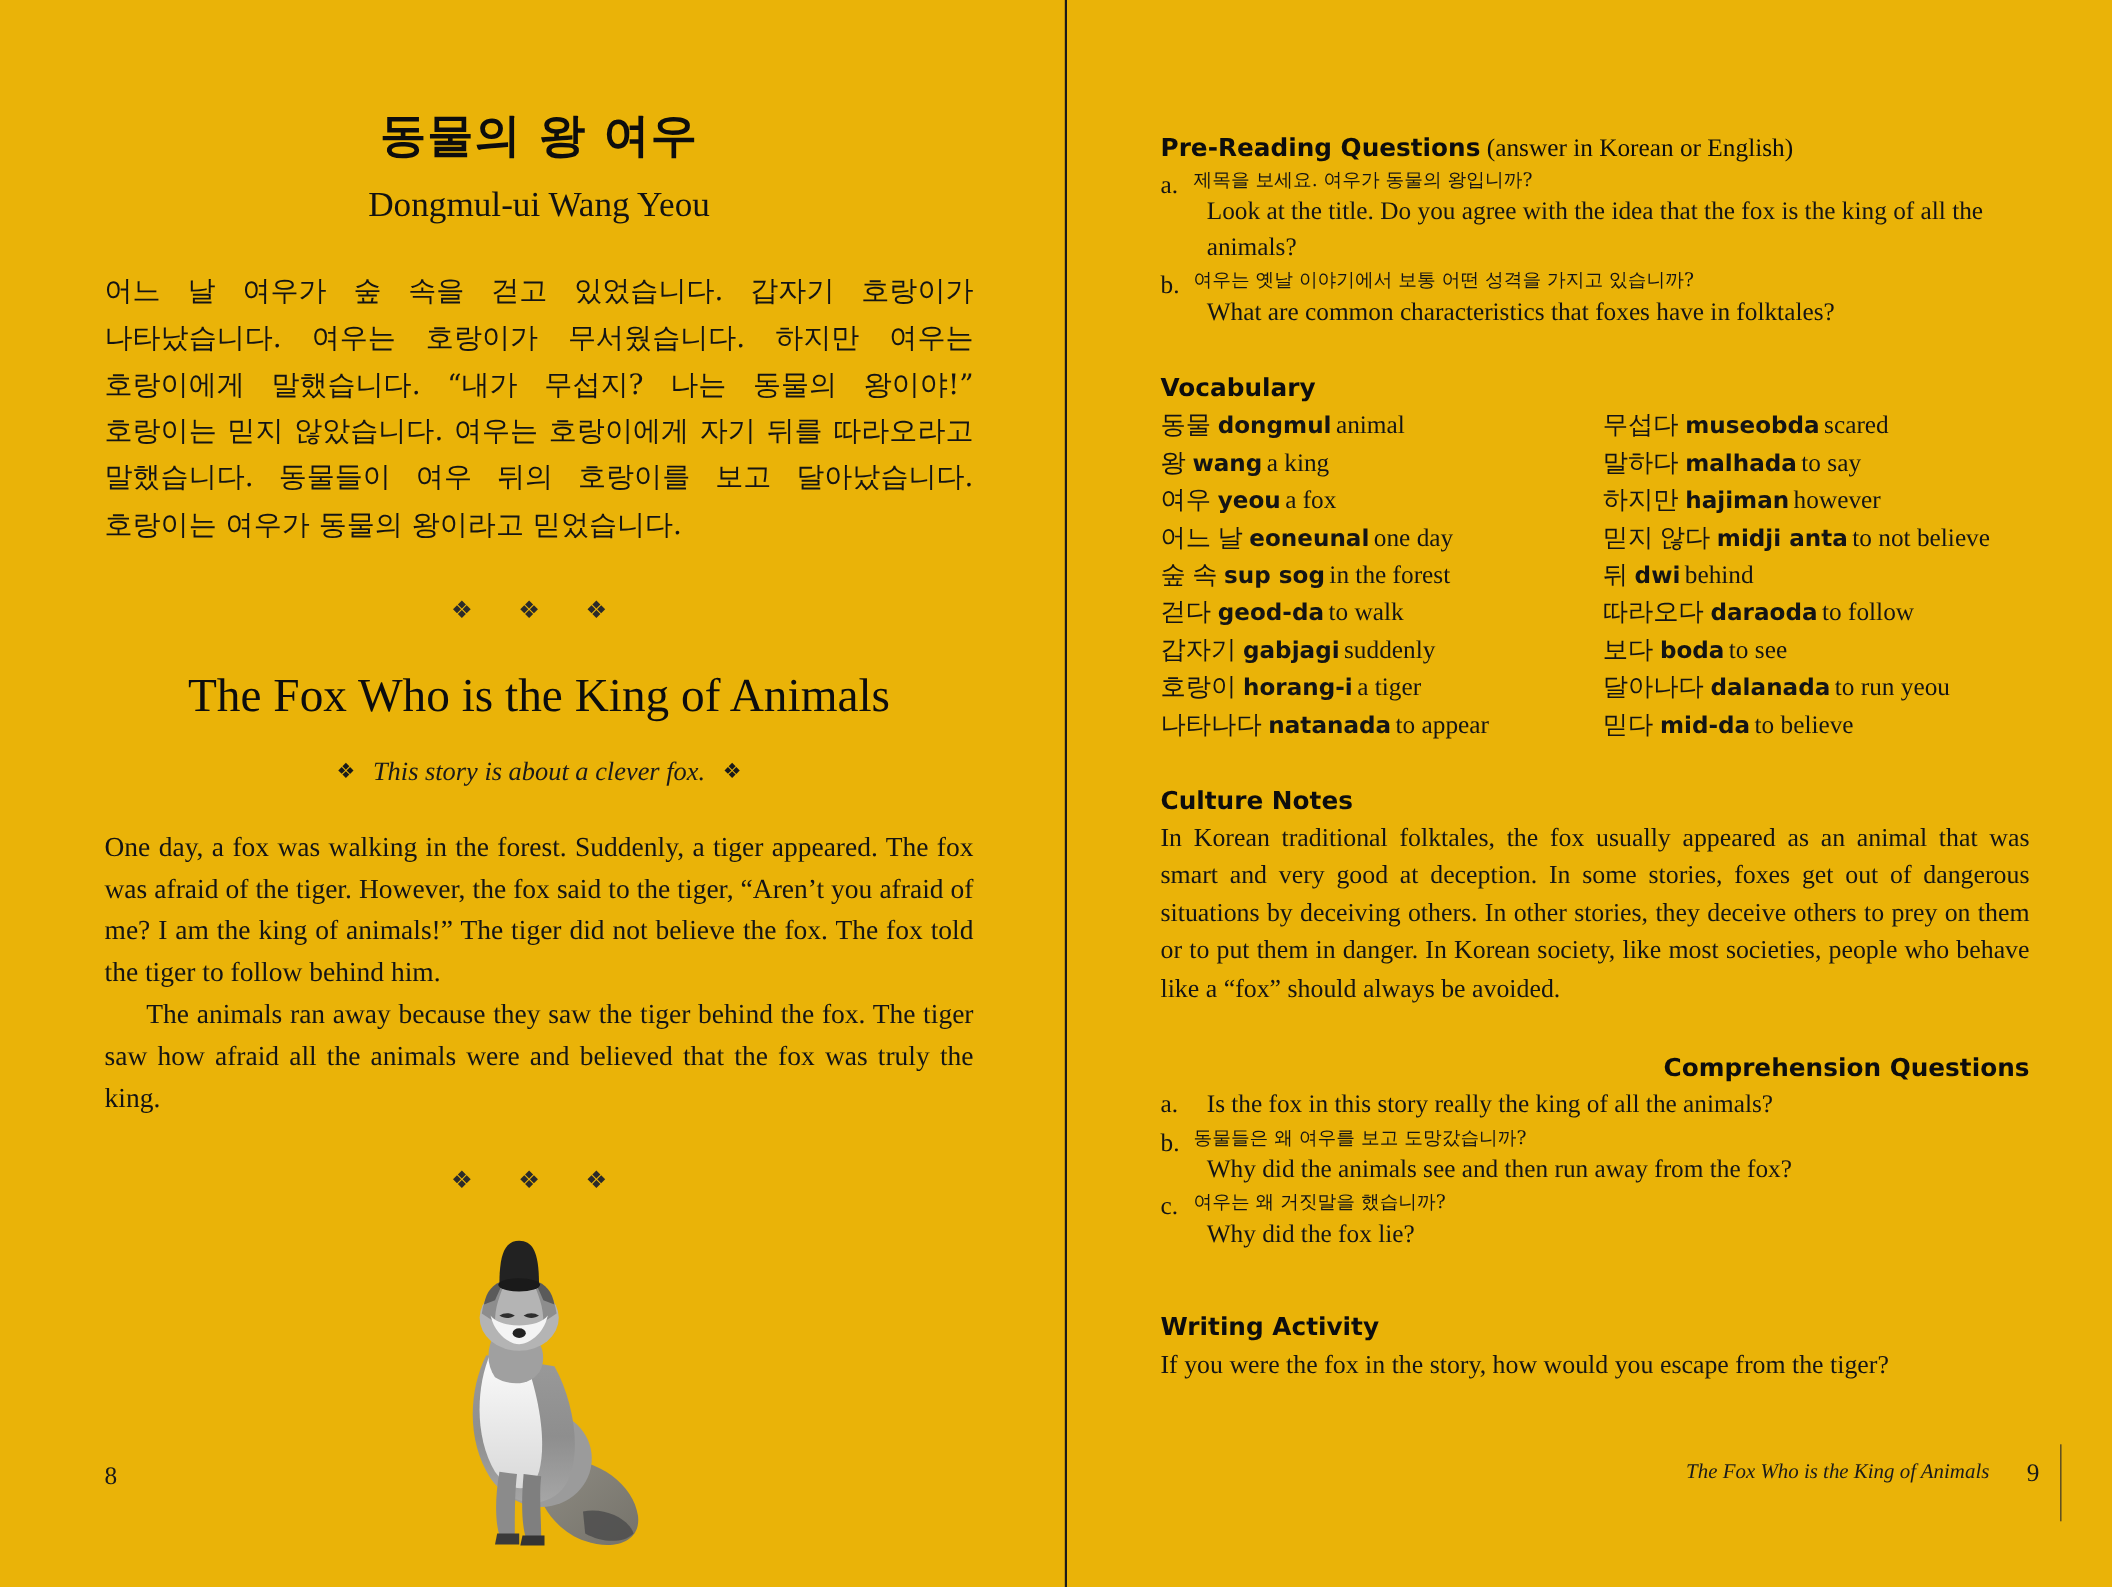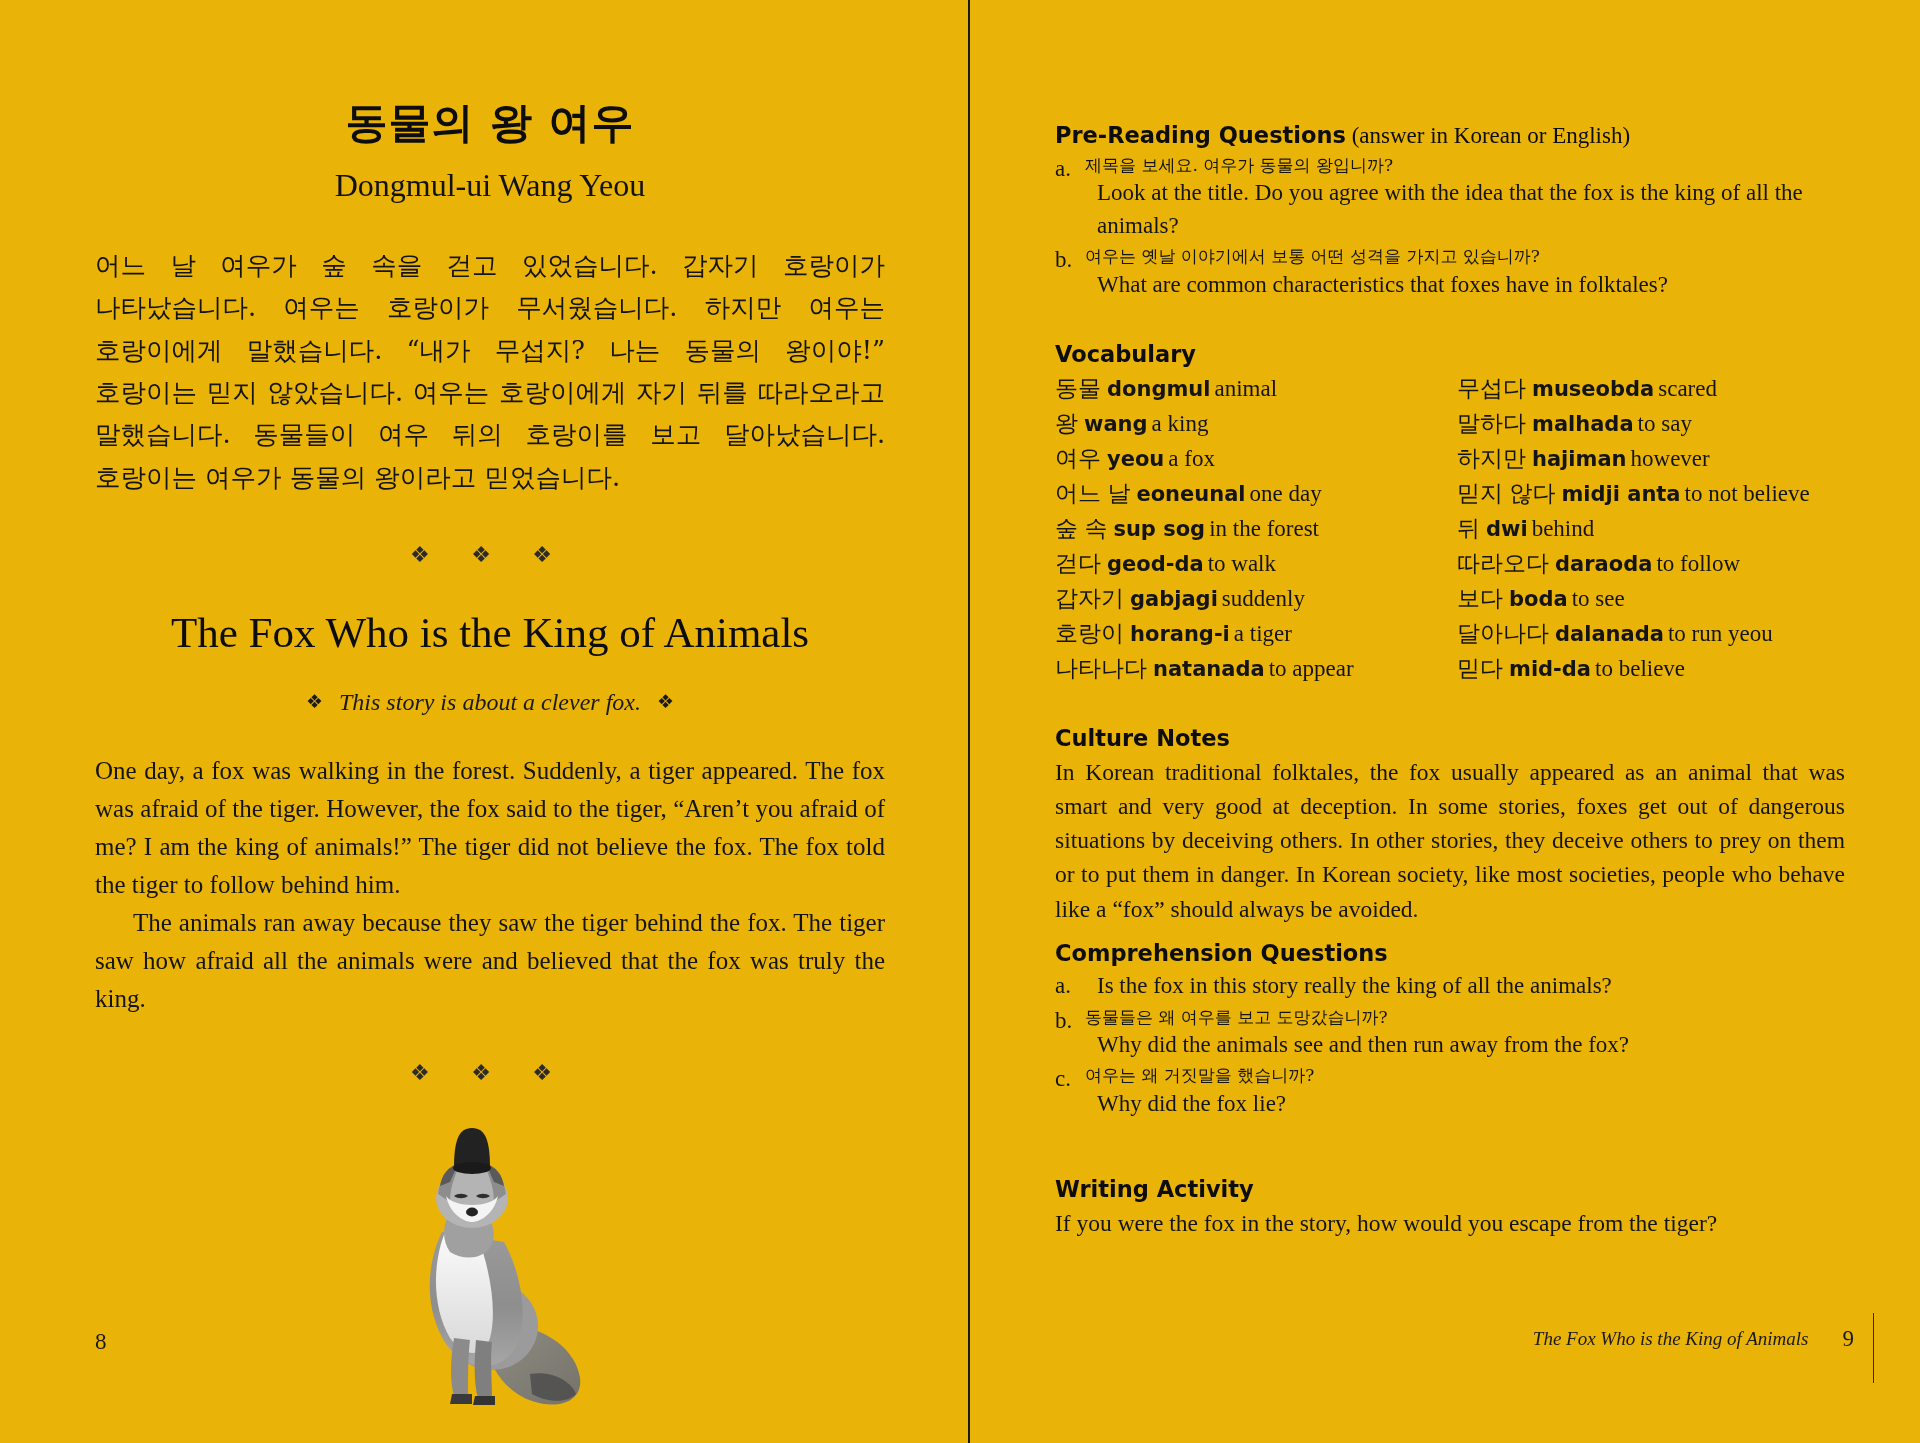--- a/index.html
+++ b/index.html
@@ -186,40 +186,40 @@
   }
   .vocab-col { width: 50%; }
   .vocab-col.right { padding-left: 14px; }
   .v-row {
     font-size: 23px;
     line-height: 1.48;
     color: #141414;
     white-space: nowrap;
   }
   .v-ko {
-    font-family: Liberation Sans, sans-serif;
+    font-family: Liberation Serif, serif;
   }
   .v-rom {
     font-family: "DejaVu Sans", "Liberation Sans", sans-serif;
     font-weight: 700;
     font-size: 21px;
     padding: 0 4px 0 6px;
   }
   .v-gloss { font-size: 23px; }
 
   .culture-head { margin-top: 38px; }
   .culture-body {
     margin-top: 4px;
     font-size: 23.5px;
     line-height: 1.46;
     text-align: justify;
     color: #141414;
   }
 
-  .comp-head { margin-top: 14px; }
+  .comp-head { margin-top: 42px; text-align: right; }
   .write-head { margin-top: 56px; }
   .write-body {
     margin-top: 4px;
     font-size: 23.5px;
     line-height: 1.46;
     color: #141414;
   }
 
   .footer-right {
     position: absolute;

